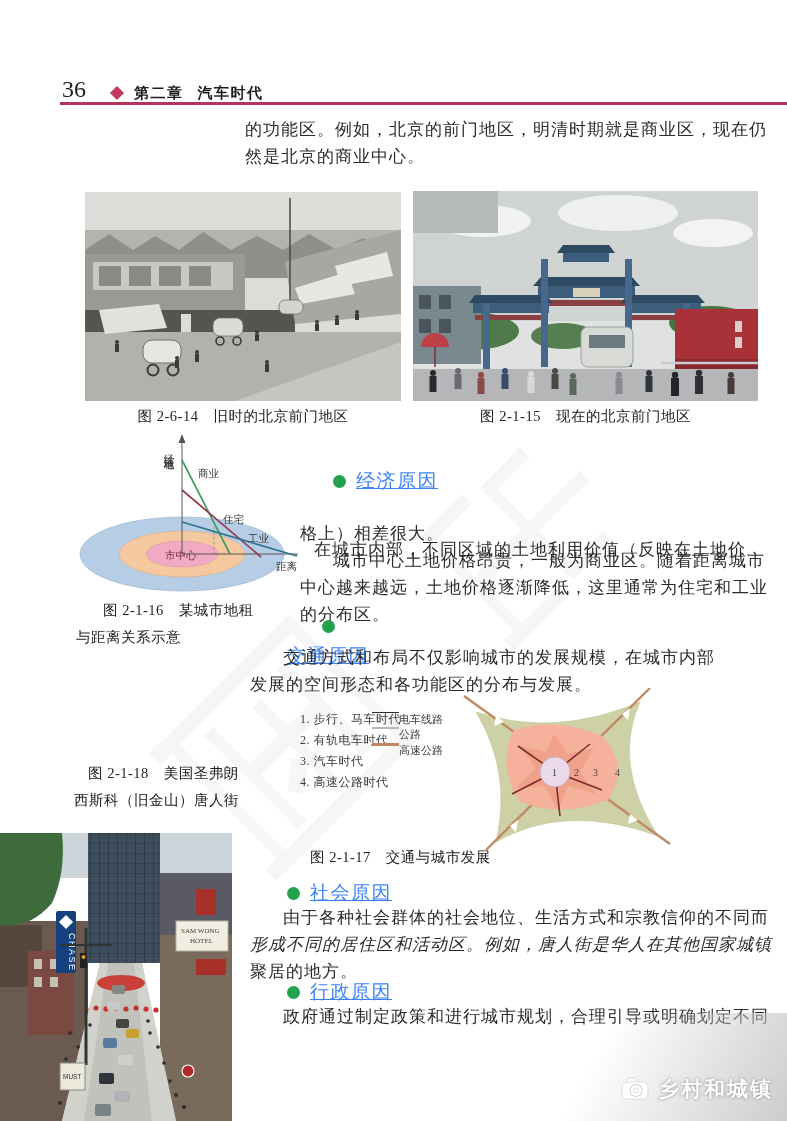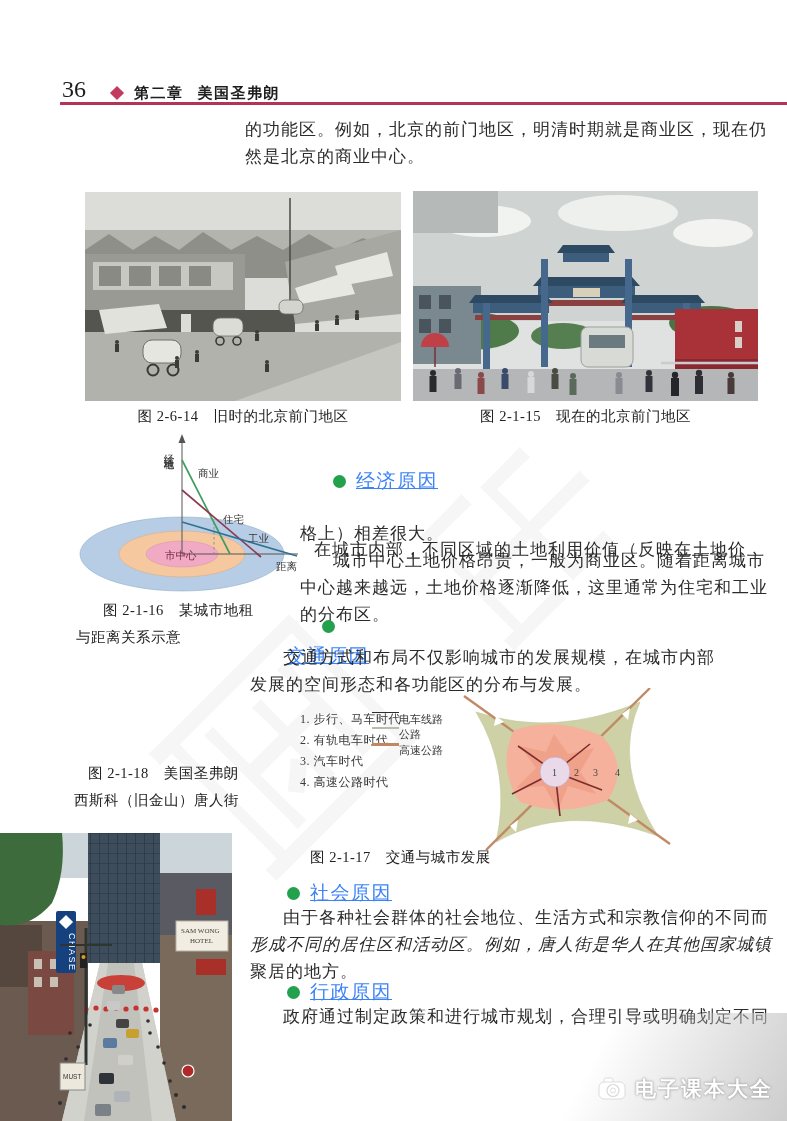--- a/index.html
+++ b/index.html
@@ -48,21 +48,21 @@
 <body>
 
 <div class="page">
 
   <div class="abs wm-glyph" style="left:175px; top:600px;">国</div>
   <div class="abs wm-glyph" style="left:430px; top:420px; font-size:190px;">出</div>
 
   <div class="abs page-num">36</div>
   <div class="abs hdr-diamond"></div>
   <div class="abs hdr-chapter">
-    <span>第二章</span><span class="gap"></span><span>美国圣弗朗</span>
+    <span>第二章</span><span class="gap"></span><span>汽车时代</span>
   </div>
   <div class="abs hdr-rule"></div>
 
   <div class="abs bline" style="left:245px; top:119px;">的功能区。例如，北京的前门地区，明清时期就是商业区，现在仍</div>
   <div class="abs bline" style="left:245px; top:146px;">然是北京的商业中心。</div>
 
   <div class="abs" style="left:85px; top:192px;">
     <svg class="photo" width="316" height="209" viewBox="0 0 316 209">
       <rect x="0" y="0" width="316" height="209" fill="#dcdcd8"></rect>
       <rect x="0" y="38" width="316" height="48" fill="#b4b4ae"></rect>
@@ -405,17 +405,17 @@
   <div class="abs bline" style="left:283px; top:1006px;">政府通过制定政策和进行城市规划，合理引导或明确划定不同</div>
 
   <div class="abs brand-zone">
     <div class="brand-row">
       <svg width="30" height="26" viewBox="0 0 30 26">
         <rect x="7" y="2" width="9" height="6" rx="2" fill="#ffffff" stroke="#d4d4d4" stroke-width="0.8"></rect>
         <rect x="2" y="6" width="26" height="17" rx="5" fill="#ffffff" stroke="#d4d4d4" stroke-width="0.8"></rect>
         <circle cx="16" cy="14.5" r="6" fill="#ffffff" stroke="#d8d8d8" stroke-width="1.2"></circle>
         <circle cx="16" cy="14.5" r="2.5" fill="none" stroke="#dddddd" stroke-width="1"></circle>
       </svg>
-      <span class="brand-text">电子课本大全</span>
+      <span class="brand-text">乡村和城镇</span>
     </div>
   </div>
 
 </div>
 
 </body></html>

